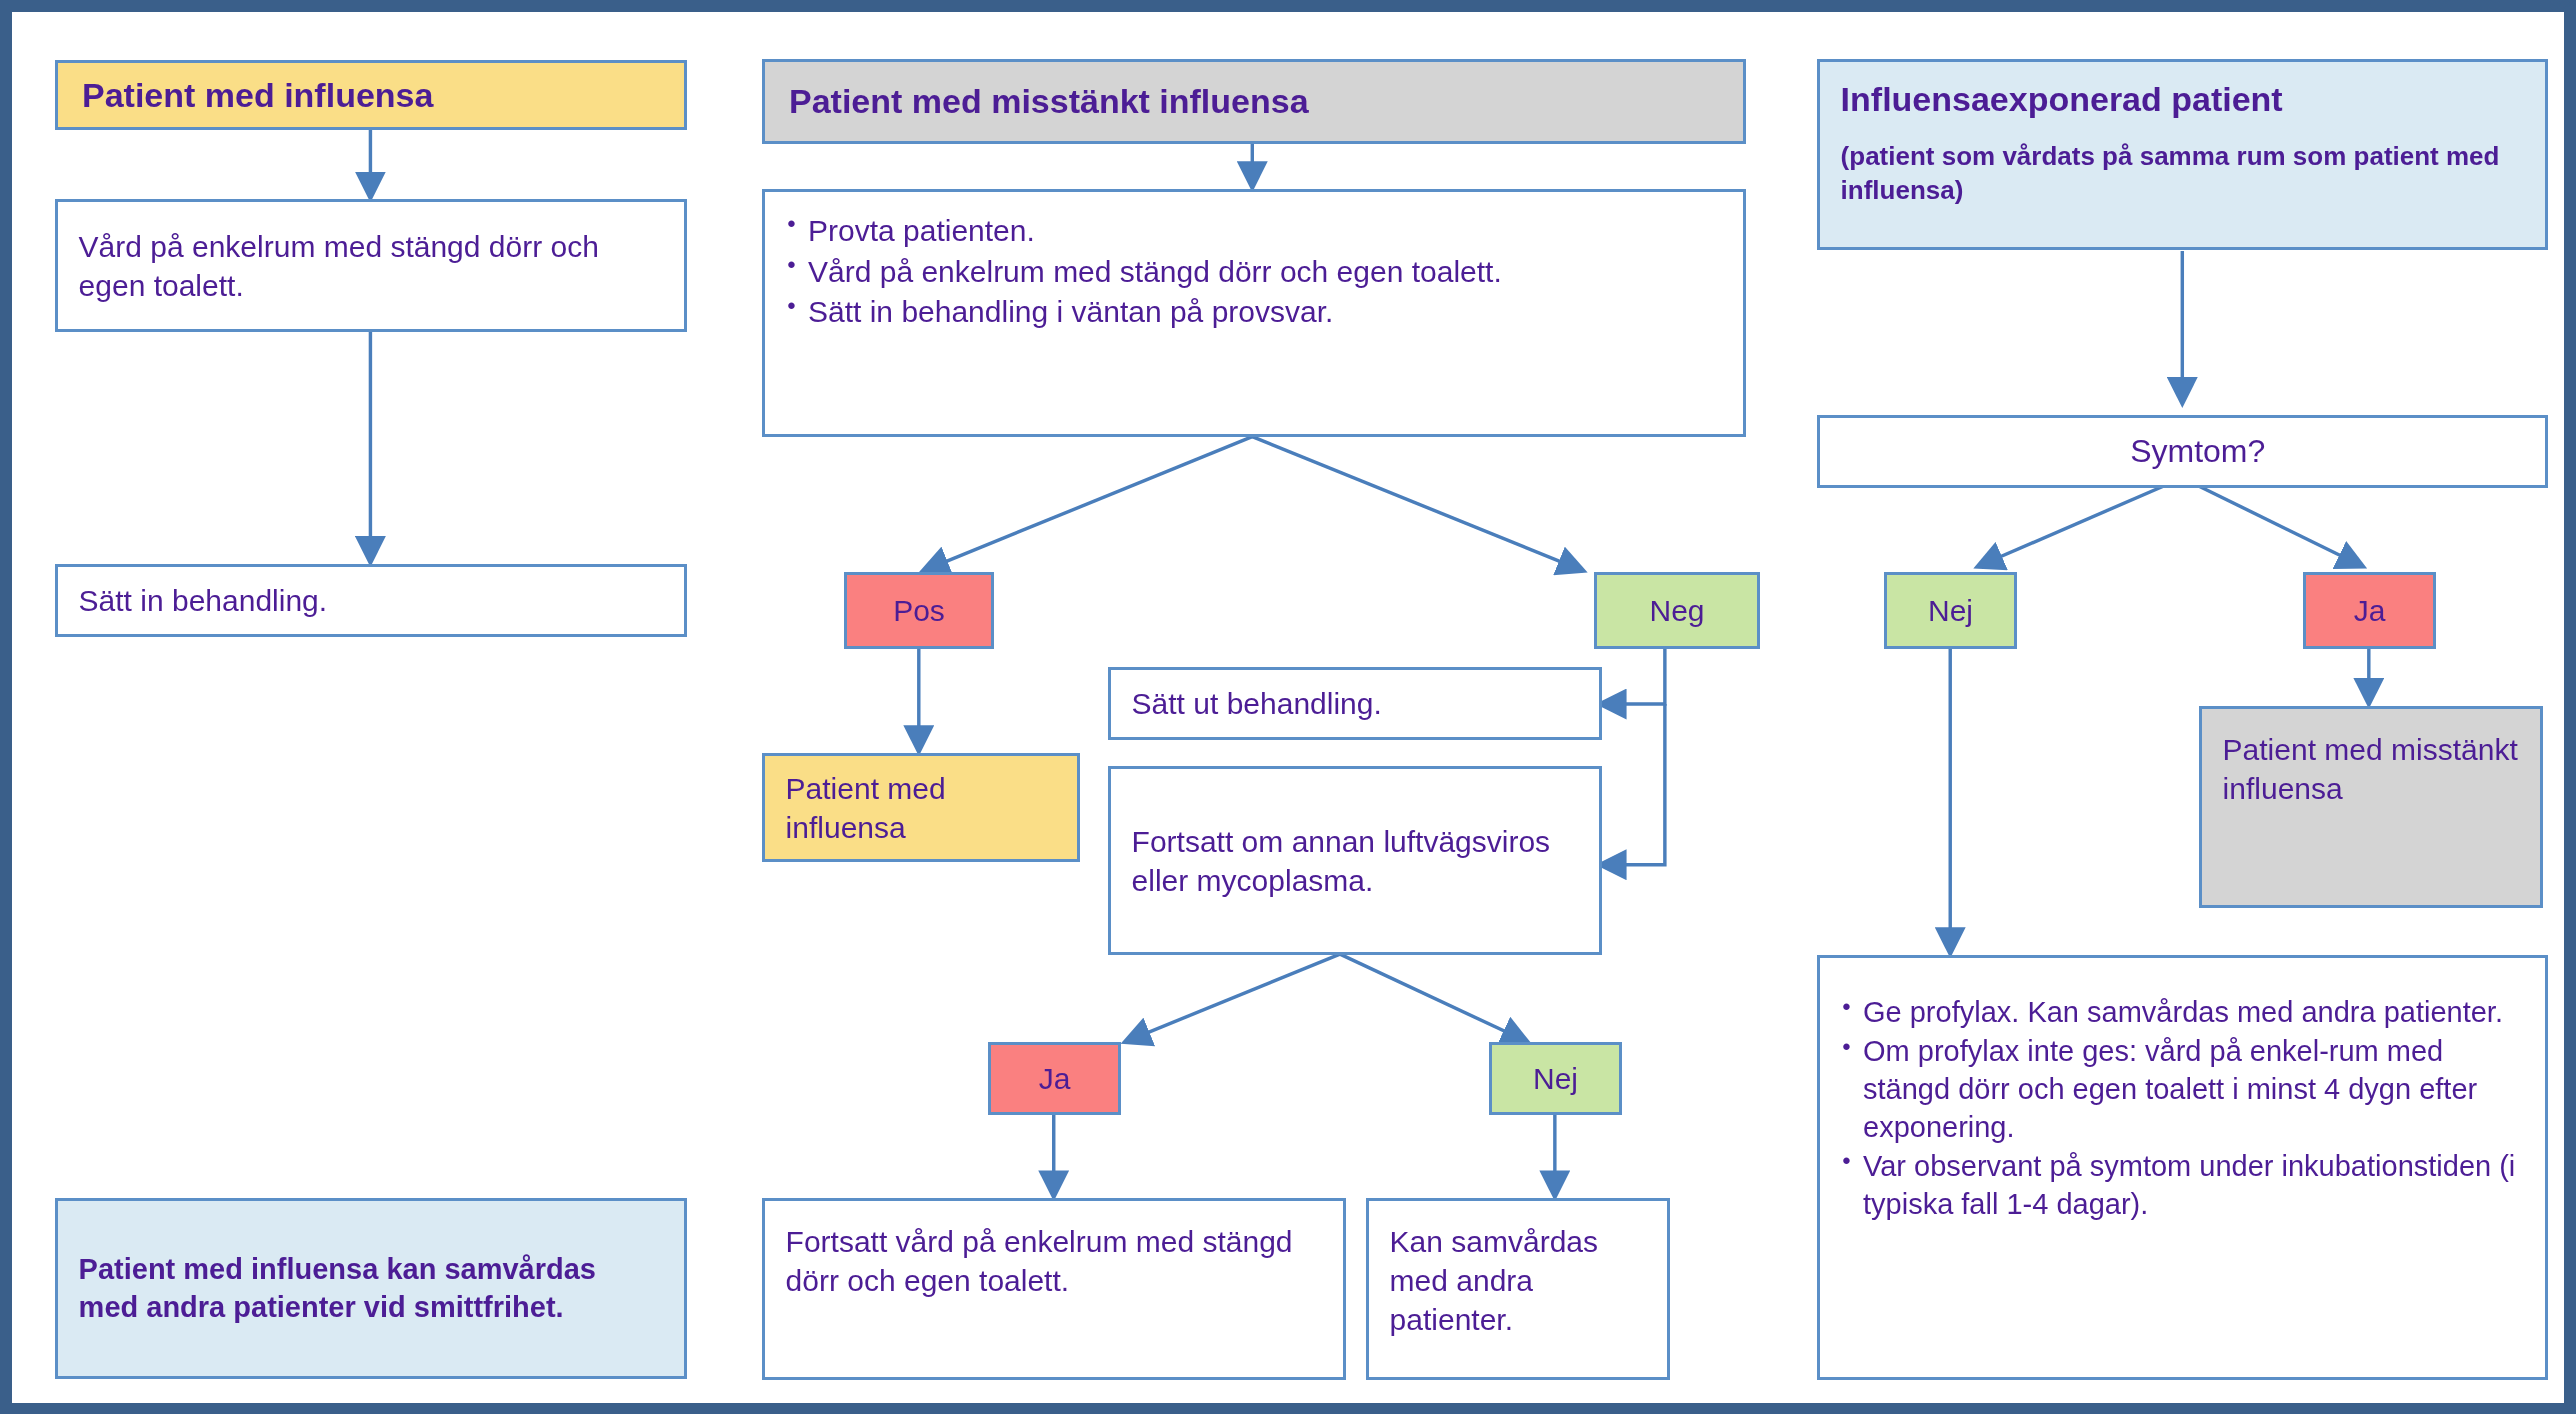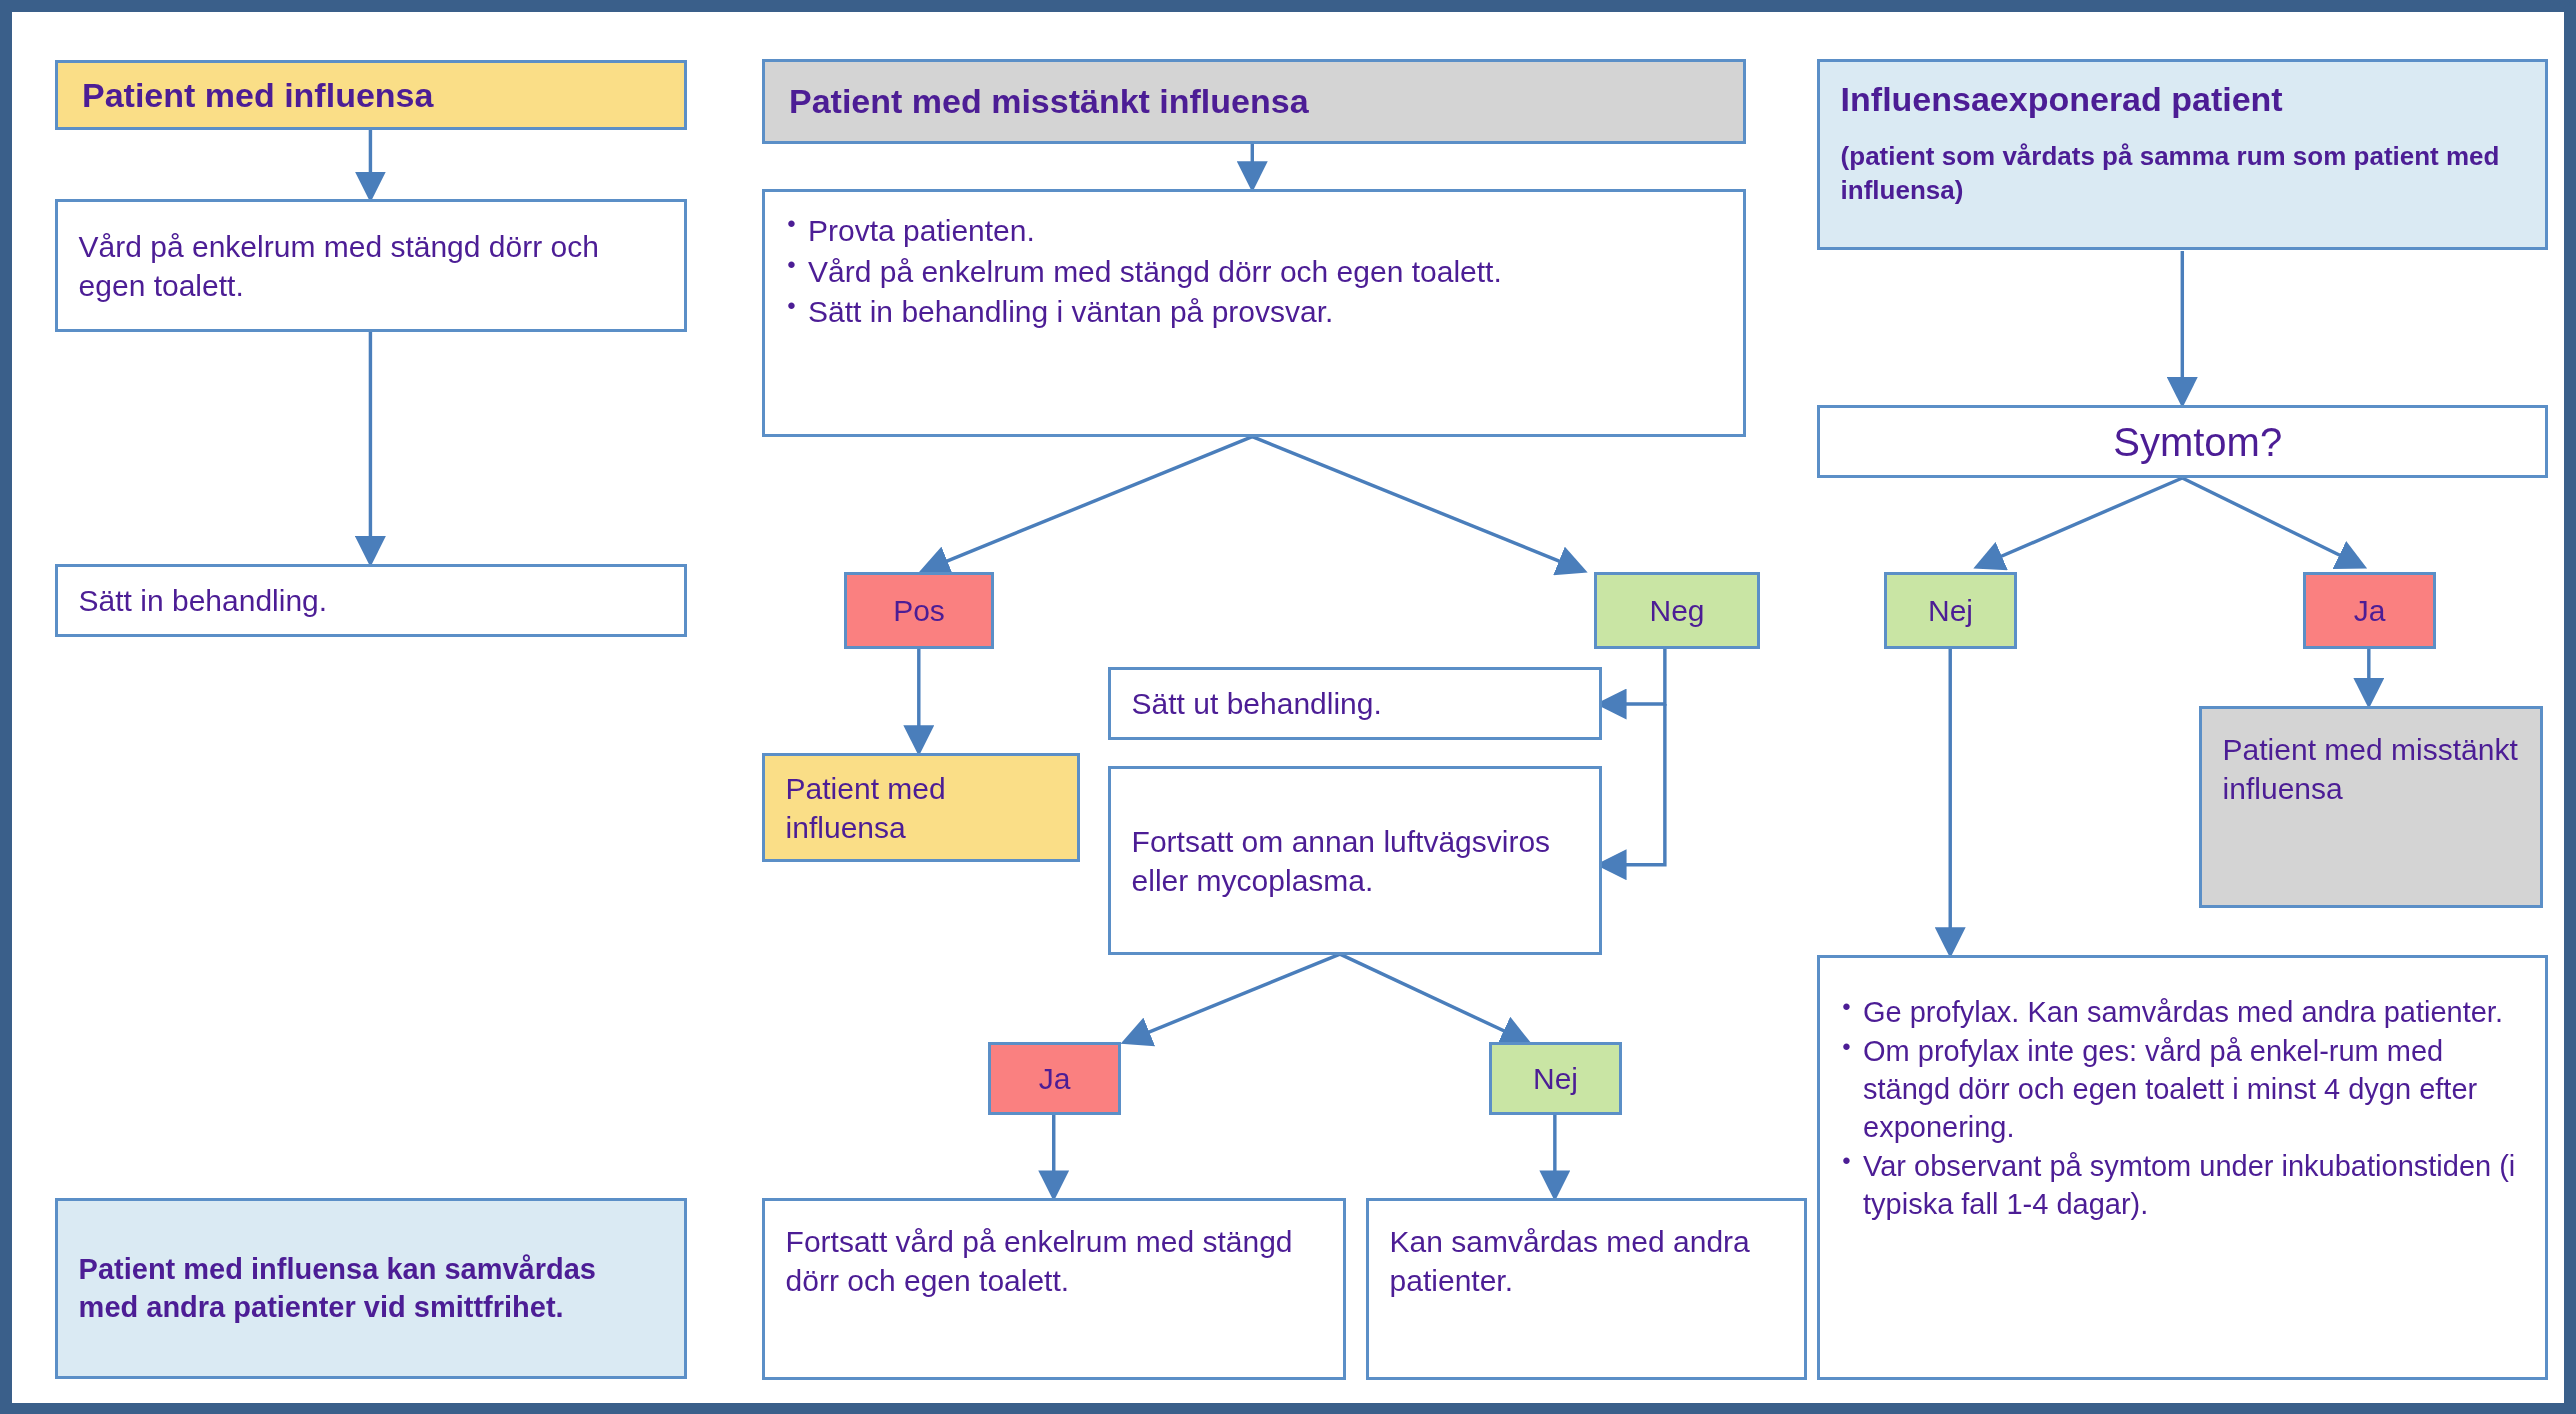--- a/index.html
+++ b/index.html
@@ -148,30 +148,30 @@
     </div>
 
     <div class="node green center" style="left:1477px;top:1030px;width:133px;height:73px;font-size:30px;">
       <span>Nej</span>
     </div>
 
     <div class="node top" style="left:750px;top:1186px;width:584px;height:182px;font-size:30px;padding-top:20.6px;">
       <span>Fortsatt vård på enkelrum med stängd dörr och egen toalett.</span>
     </div>
 
-    <div class="node top" style="left:1354px;top:1186px;width:441px;height:182px;font-size:30px;padding-top:20.6px;">
+    <div class="node top" style="left:1354px;top:1186px;width:304px;height:182px;font-size:30px;padding-top:20.6px;">
       <span>Kan samvårdas med andra patienter.</span>
     </div>
 
     <div class="node lblue top" style="left:1805px;top:47px;width:731px;height:191px;padding-top:15.5px;flex-direction:column;align-items:flex-start;">
       <div class="hdr" style="font-size:34px;line-height:1.25;">Influensaexponerad patient</div>
       <div class="hdr" style="font-size:26px;line-height:1.30;margin-top:20px;">(patient som vårdats på samma rum som patient med influensa)</div>
     </div>
 
-    <div class="node center" style="left:1805px;top:393px;width:731px;height:73px;font-size:40px;padding-left:39px;">
+    <div class="node center" style="left:1805px;top:403px;width:731px;height:73px;font-size:32px;padding-left:39px;">
       <span>Symtom?</span>
     </div>
 
     <div class="node green center" style="left:1872px;top:560px;width:133px;height:77px;font-size:30px;">
       <span>Nej</span>
     </div>
 
     <div class="node red center" style="left:2291px;top:560px;width:133px;height:77px;font-size:30px;">
       <span>Ja</span>
     </div>

